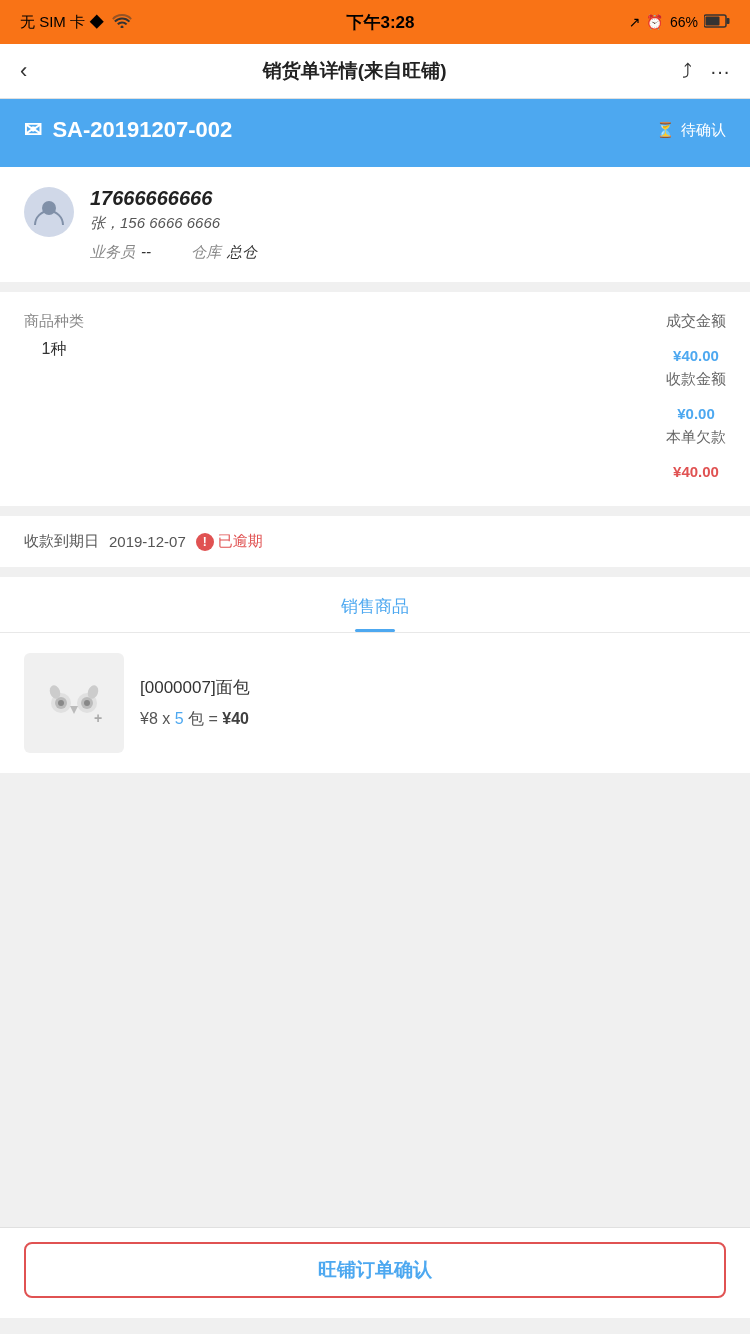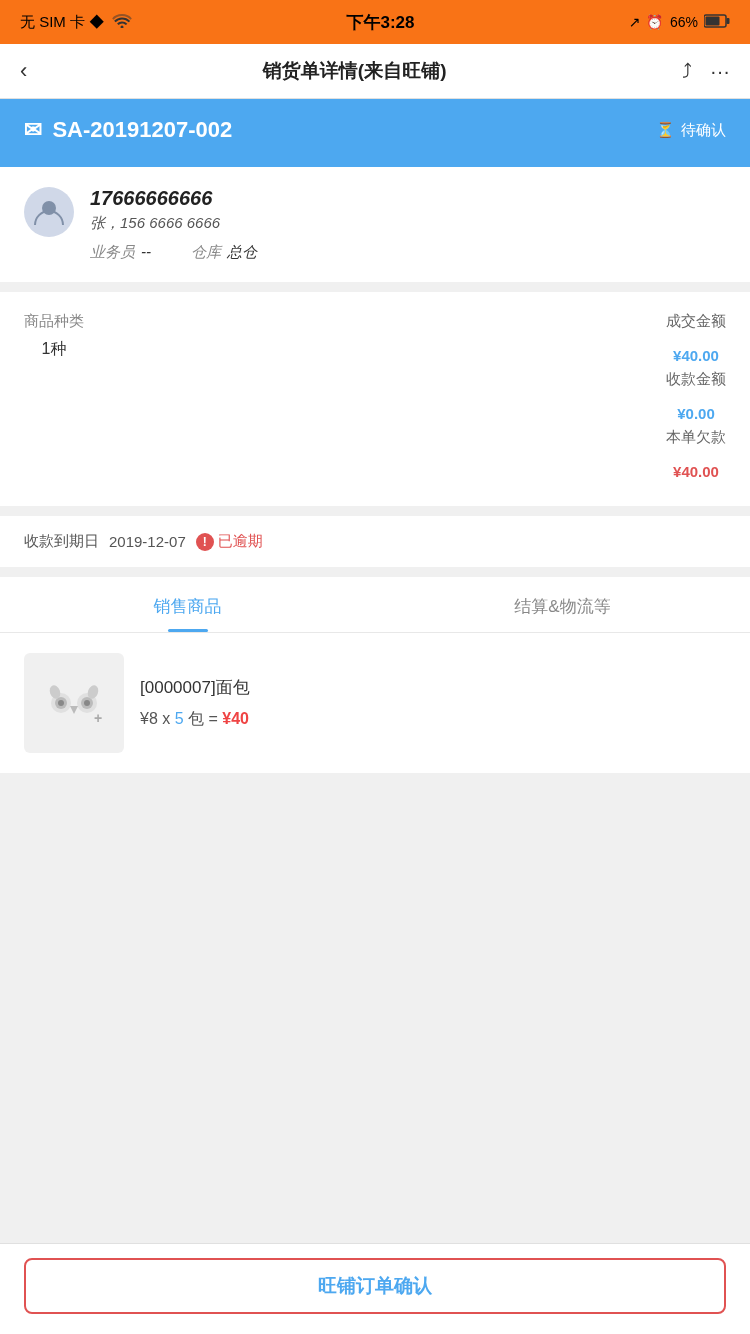--- a/index.html
+++ b/index.html
@@ -189,20 +189,21 @@
       color: #fff;
       font-size: 12px;
       font-weight: 700;
     }
 
     
     .tabs-container {
       background: #fff;
       border-bottom: 1px solid #e8e8e8;
       display: flex;
+      flex-direction: column;
     }
     .tab {
       flex: 1;
       text-align: center;
       padding: 18px 0 14px 0;
       font-size: 17px;
       cursor: pointer;
       position: relative;
       color: #888;
     }
@@ -245,33 +246,33 @@
     .product-name {
       font-size: 17px;
       color: #333;
       font-weight: 500;
       margin-bottom: 10px;
     }
     .product-price {
       font-size: 16px;
       color: #555;
     }
-    .price-highlight { color: #ef4444; font-weight: 700; }
+    .price-highlight { color: #404040; font-weight: 700; }
     .qty-highlight { color: #4da8f0; }
 
     
     .empty-area {
       background: #f0f0f0;
       height: 220px;
     }
 
     
     .bottom-area {
       position: fixed;
-      bottom: 0;
+      bottom: 16px;
       left: 0;
       width: 750px;
       background: #fff;
       padding: 14px 24px 20px 24px;
       border-top: 1px solid #e0e0e0;
     }
     .confirm-button {
       width: 100%;
       height: 56px;
       background: #fff;
@@ -392,23 +393,20 @@
   <div class="overdue-badge">
     <div class="overdue-dot">!</div>
     <span>已逾期</span>
   </div>
 </div>
 
 <div class="tabs-container">
   <div class="tab active">
     <span>销售商品</span>
   </div>
-  <div class="tab">
-    <span>结算&amp;物流等</span>
-  </div>
 </div>
 
 <div class="product-card">
   <div class="product-image">
     <svg width="70" height="50" viewBox="0 0 70 50" fill="none">
 
       <ellipse cx="22" cy="25" rx="10" ry="10" fill="#e0e0e0"></ellipse>
       <ellipse cx="48" cy="25" rx="10" ry="10" fill="#e0e0e0"></ellipse>
       <ellipse cx="22" cy="25" rx="6" ry="6" fill="#bbb"></ellipse>
       <ellipse cx="48" cy="25" rx="6" ry="6" fill="#bbb"></ellipse>

